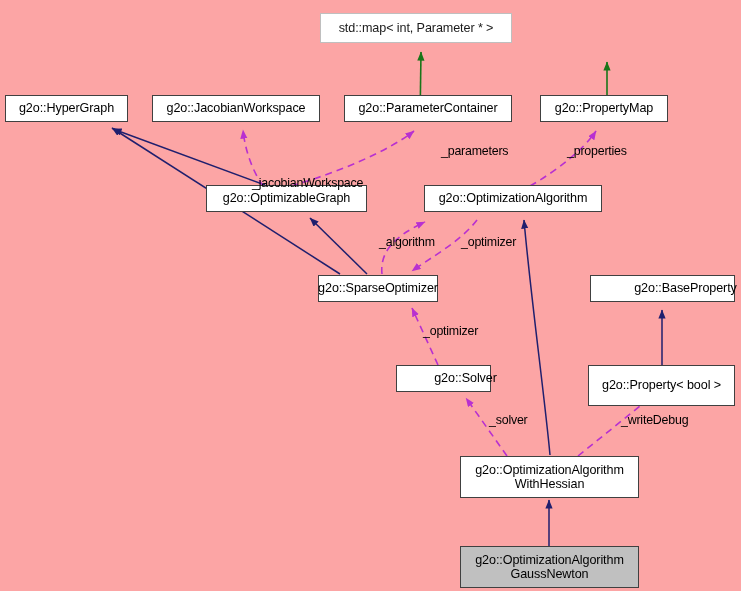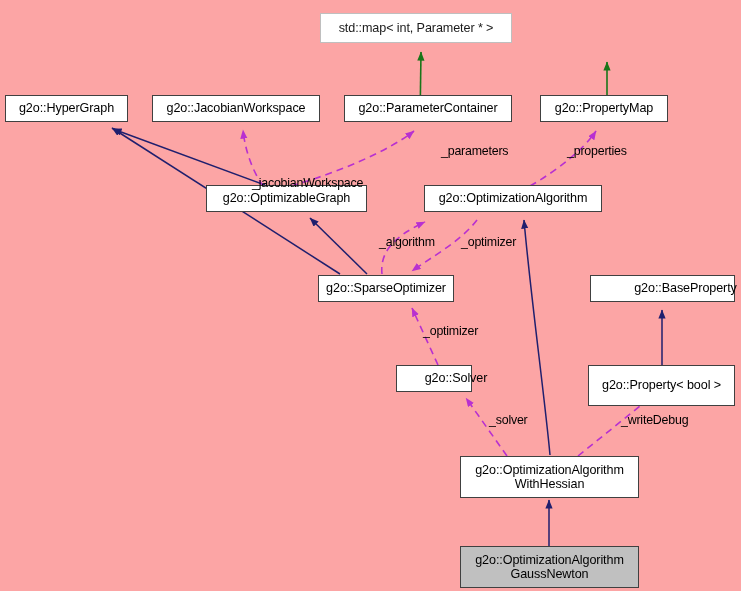--- a/index.html
+++ b/index.html
@@ -165,29 +165,29 @@
   </div>
 
   <div class="node" style="left:206px; top:185px; width:161px; height:27px;">
     <span class="node-label">g2o::OptimizableGraph</span>
   </div>
 
   <div class="node" style="left:424px; top:185px; width:178px; height:27px;">
     <span class="node-label">g2o::OptimizationAlgorithm</span>
   </div>
 
-  <div class="node" style="left:318px; top:275px; width:136px; height:27px;">
+  <div class="node" style="left:318px; top:275px; width:120px; height:27px;">
     <span class="node-label">g2o::SparseOptimizer</span>
   </div>
 
   <div class="node" style="left:590px; top:275px; width:145px; height:27px;padding-left:46px;">
     <span class="node-label">g2o::BaseProperty</span>
   </div>
 
-  <div class="node" style="left:396px; top:365px; width:76px; height:27px;padding-left:44px;">
+  <div class="node" style="left:396px; top:365px; width:95px; height:27px;padding-left:44px;">
     <span class="node-label">g2o::Solver</span>
   </div>
 
   <div class="node" style="left:588px; top:365px; width:147px; height:41px;">
     <span class="node-label">g2o::Property&lt; bool &gt;</span>
   </div>
 
   <div class="node" style="left:460px; top:456px; width:179px; height:42px;">
     <span class="node-label">g2o::OptimizationAlgorithm
 WithHessian</span>

